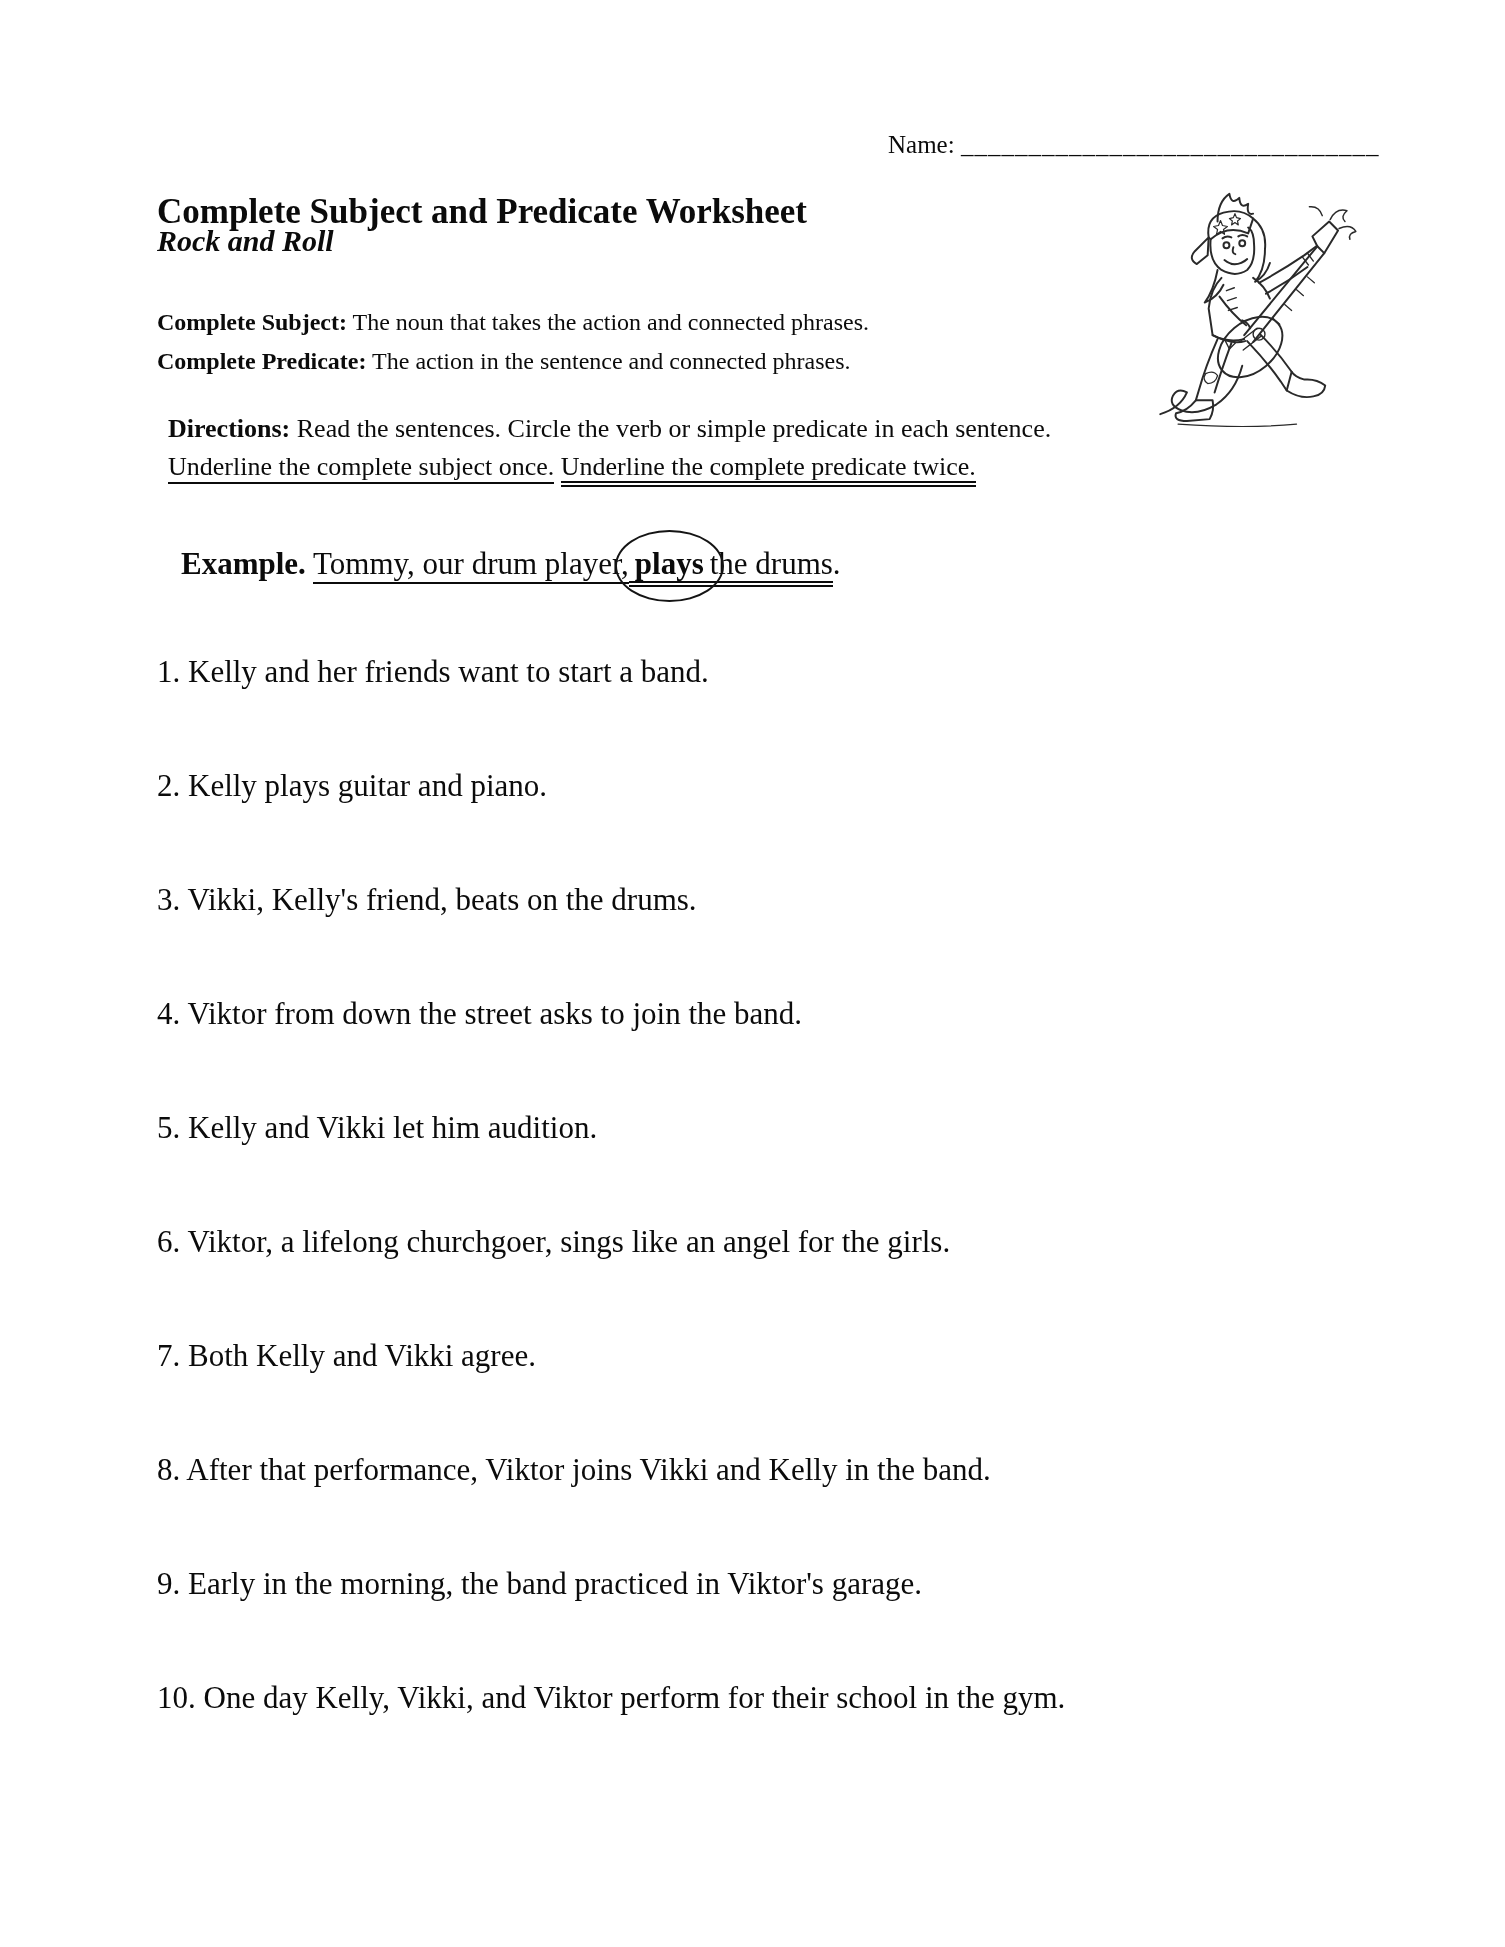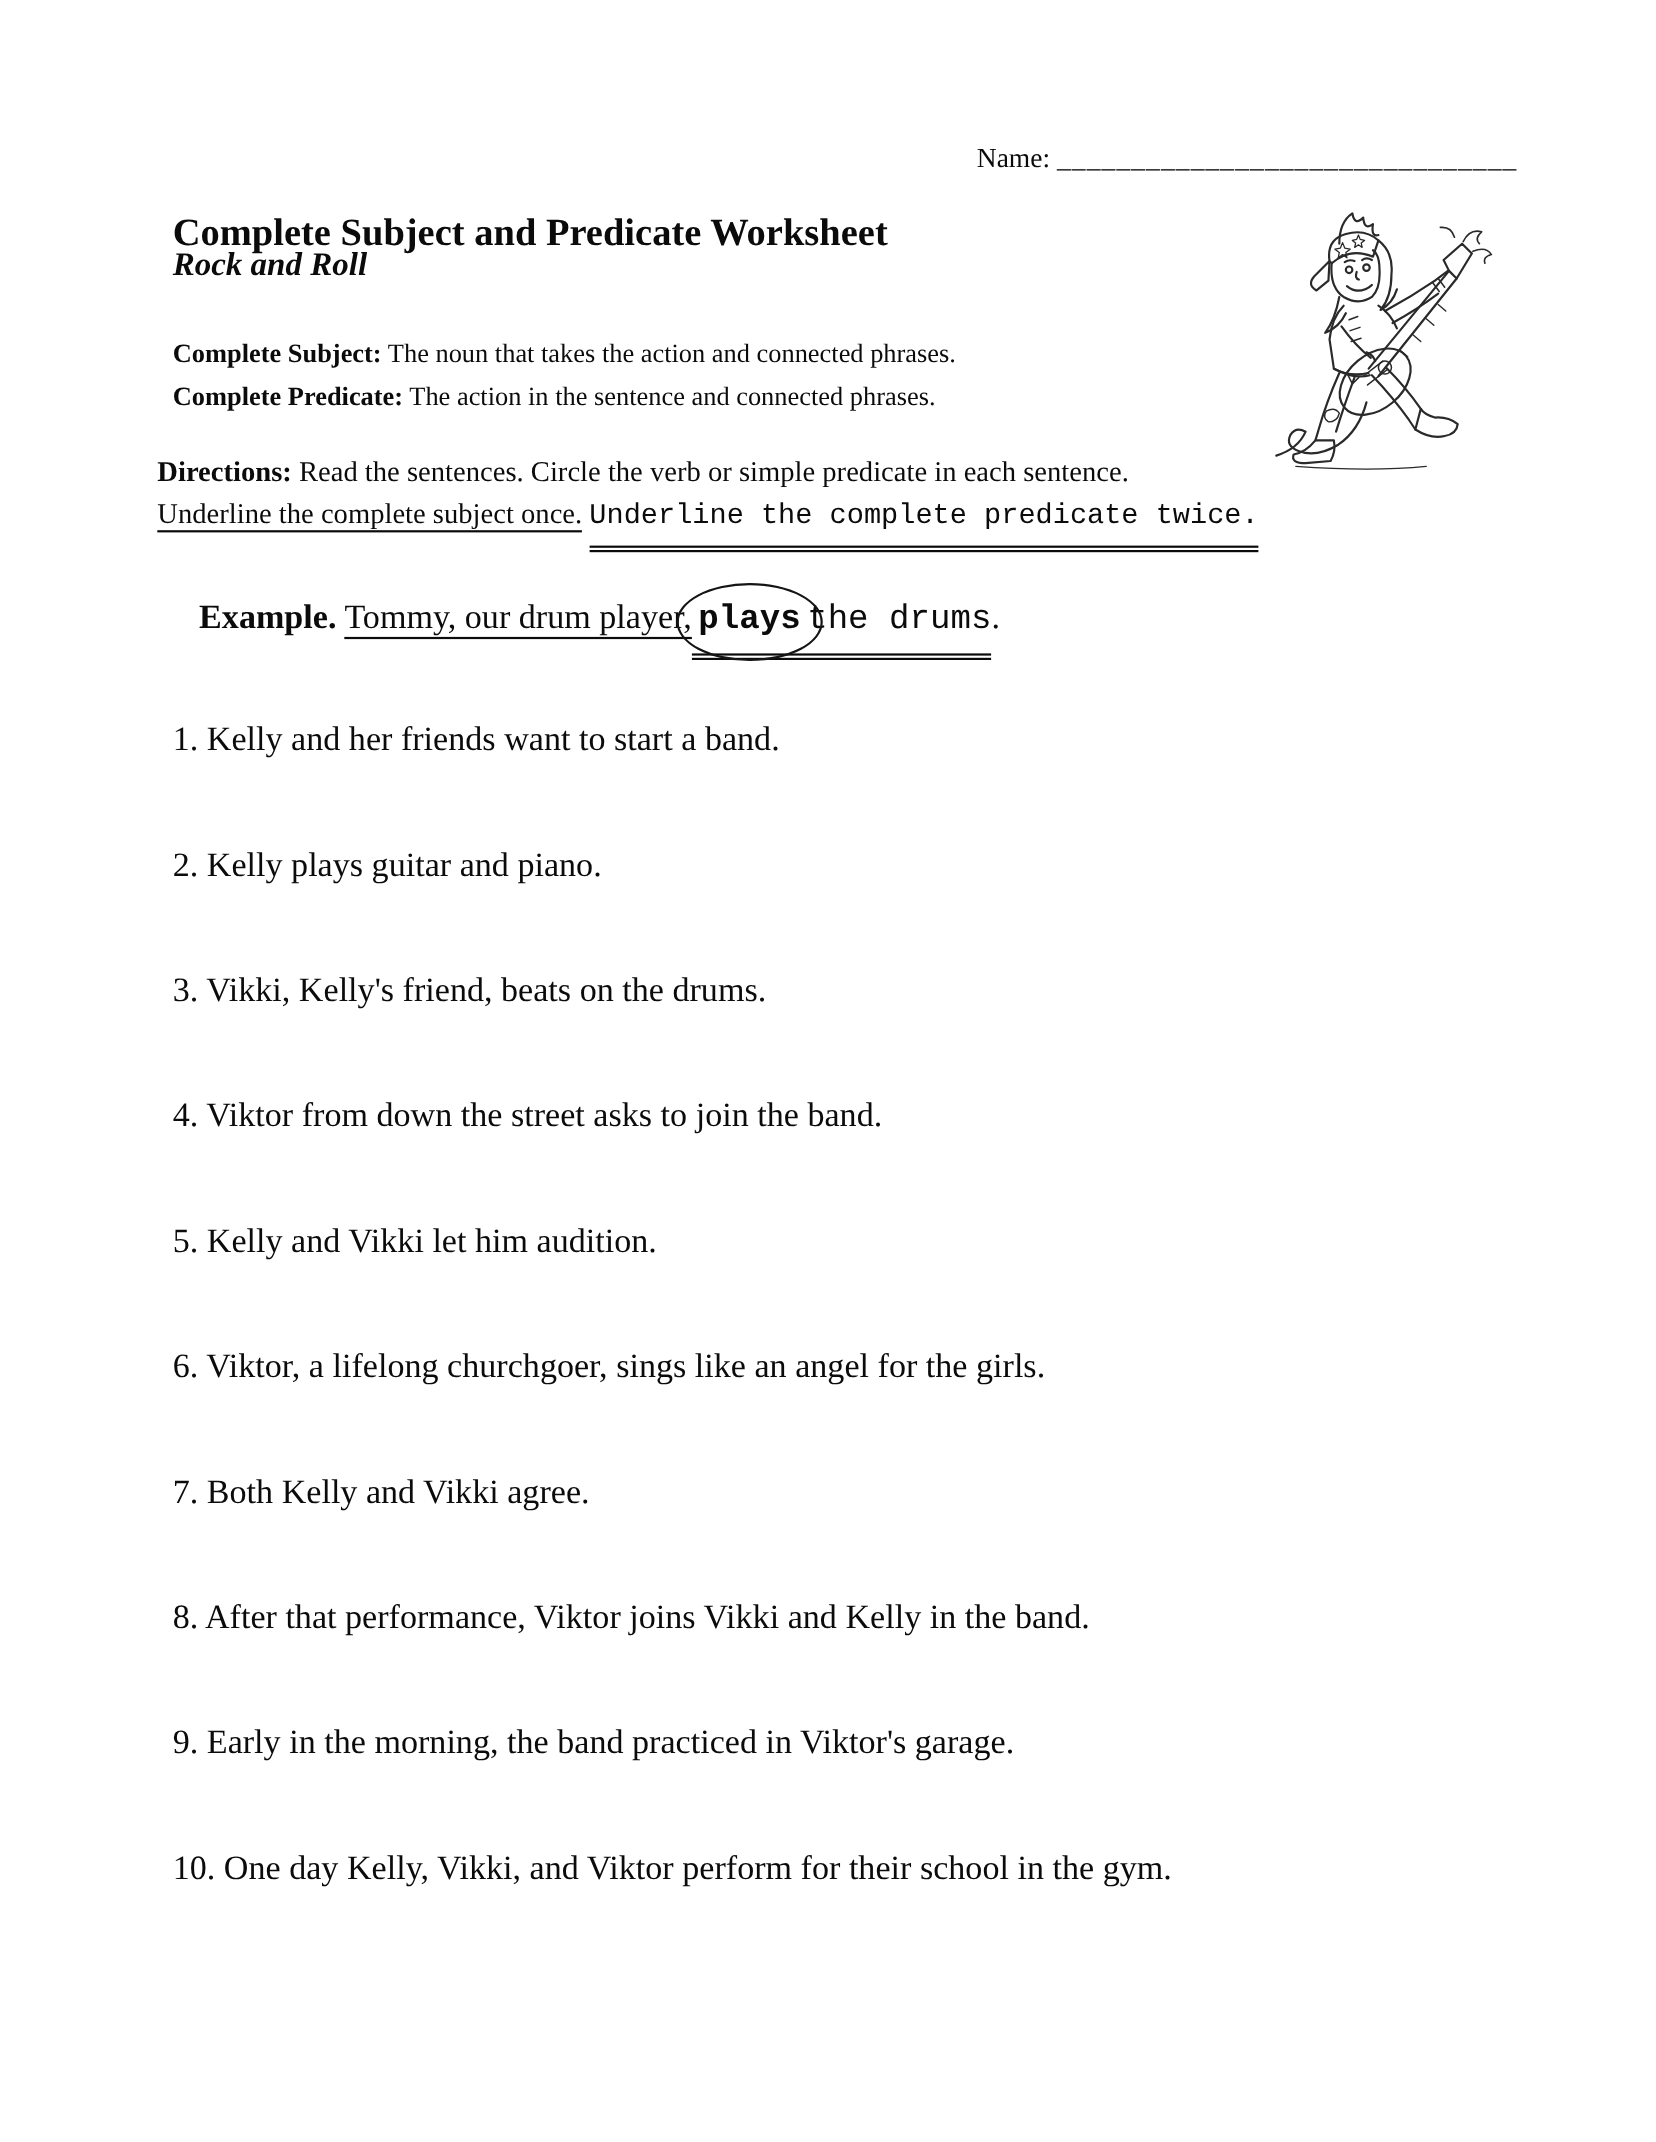--- a/index.html
+++ b/index.html
@@ -14,24 +14,24 @@
   
   .name-row{position:absolute;top:131px;left:888px;font-size:25px;white-space:nowrap;}
   .name-blank{letter-spacing:1px;}
   
   .title{position:absolute;top:192px;left:157px;font-size:35px;font-weight:bold;white-space:nowrap;}
   .subtitle{position:absolute;top:224px;left:157px;font-size:30px;font-weight:bold;font-style:italic;white-space:nowrap;}
   
   .definitions{position:absolute;top:303px;left:157px;font-size:24px;line-height:39px;white-space:nowrap;}
   .term{font-weight:bold;}
   
-  .directions{position:absolute;top:410px;left:143px;font-size:26px;line-height:38px;white-space:nowrap;}
+  .directions{position:absolute;top:410px;left:168px;font-size:26px;line-height:38px;white-space:nowrap;}
   .dir-label{font-weight:bold;}
   .u1{border-bottom:2px solid #0b0b0b;padding-bottom:1px;text-align:right;}
-  .u2{border-bottom:6px double #0b0b0b;padding-bottom:13px;font-family:Liberation Mono, monospace;}
+  .u2{border-bottom:6px double #0b0b0b;padding-bottom:0;}
   
   .example{position:absolute;top:522px;left:157px;font-size:31px;white-space:nowrap;}
   .ex-label{font-weight:bold;margin-left:24px;}
   .circle-wrap{position:relative;display:inline-block;font-weight:bold;padding:0 6px;margin-top:24px;}
   .verb-ellipse{
     position:absolute;left:-14px;right:-14px;top:-16px;bottom:-20px;
     border:2.5px solid #141414;border-radius:50%;
     pointer-events:none;
   }
   

